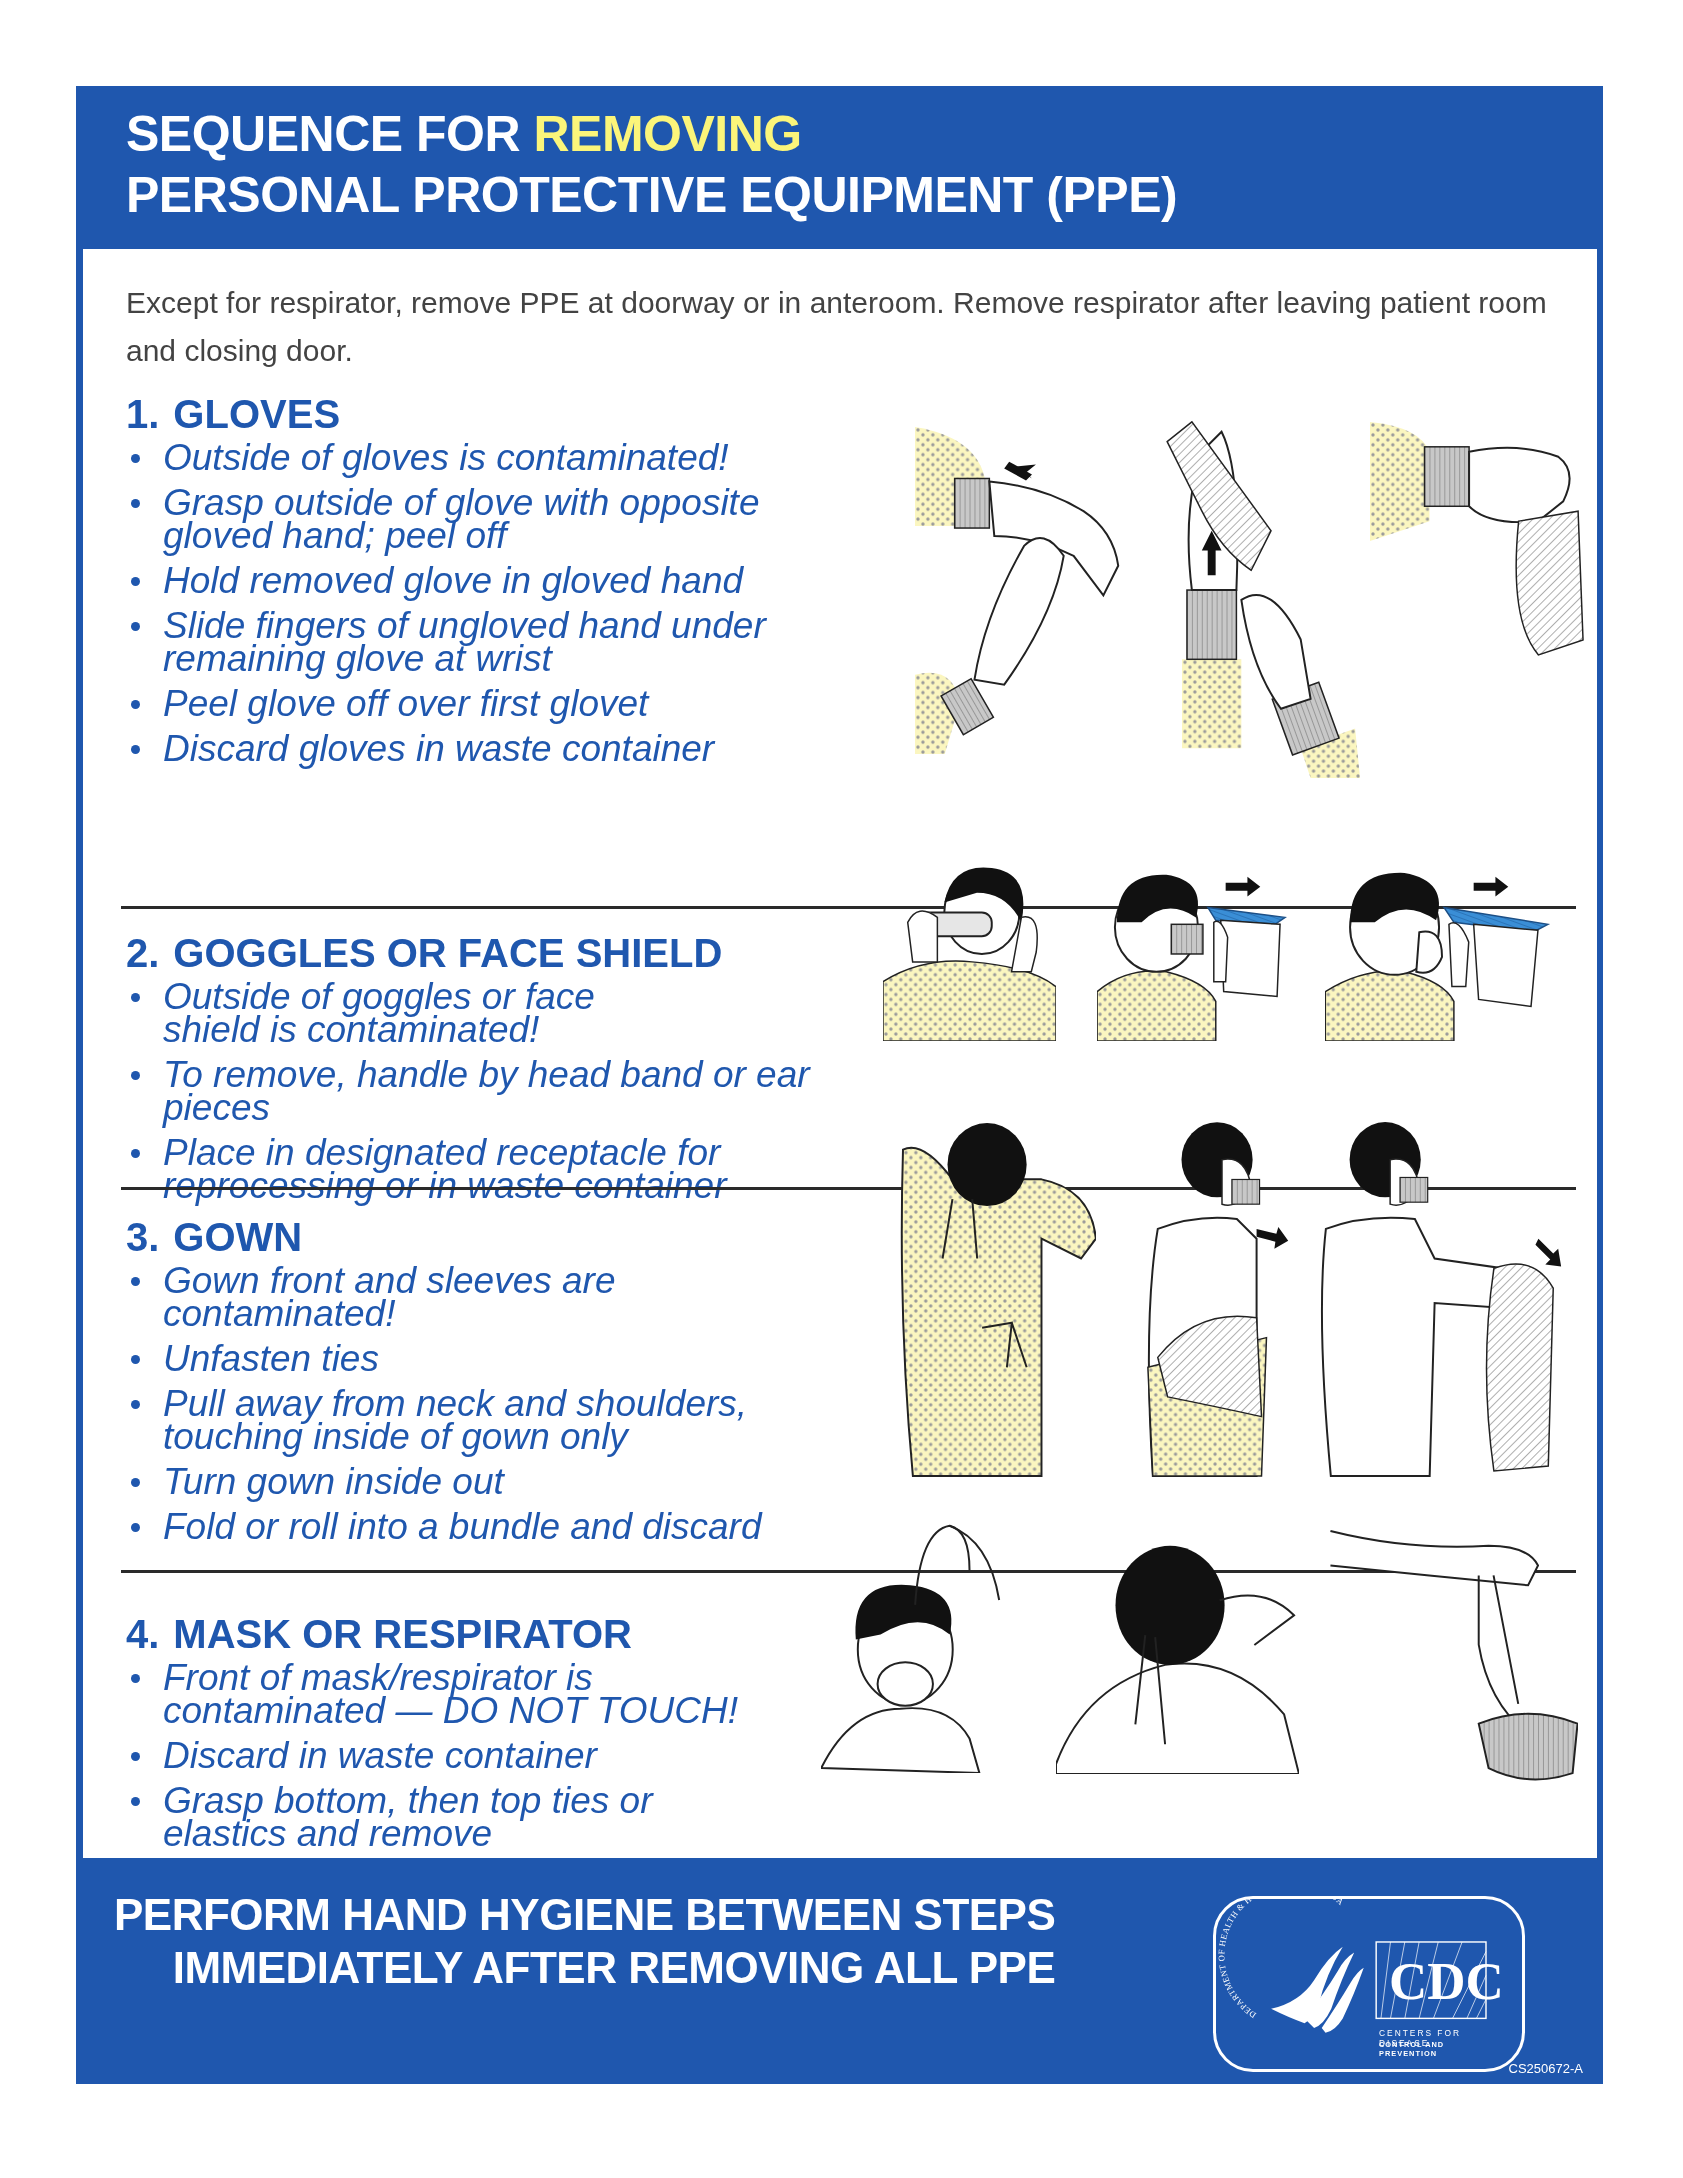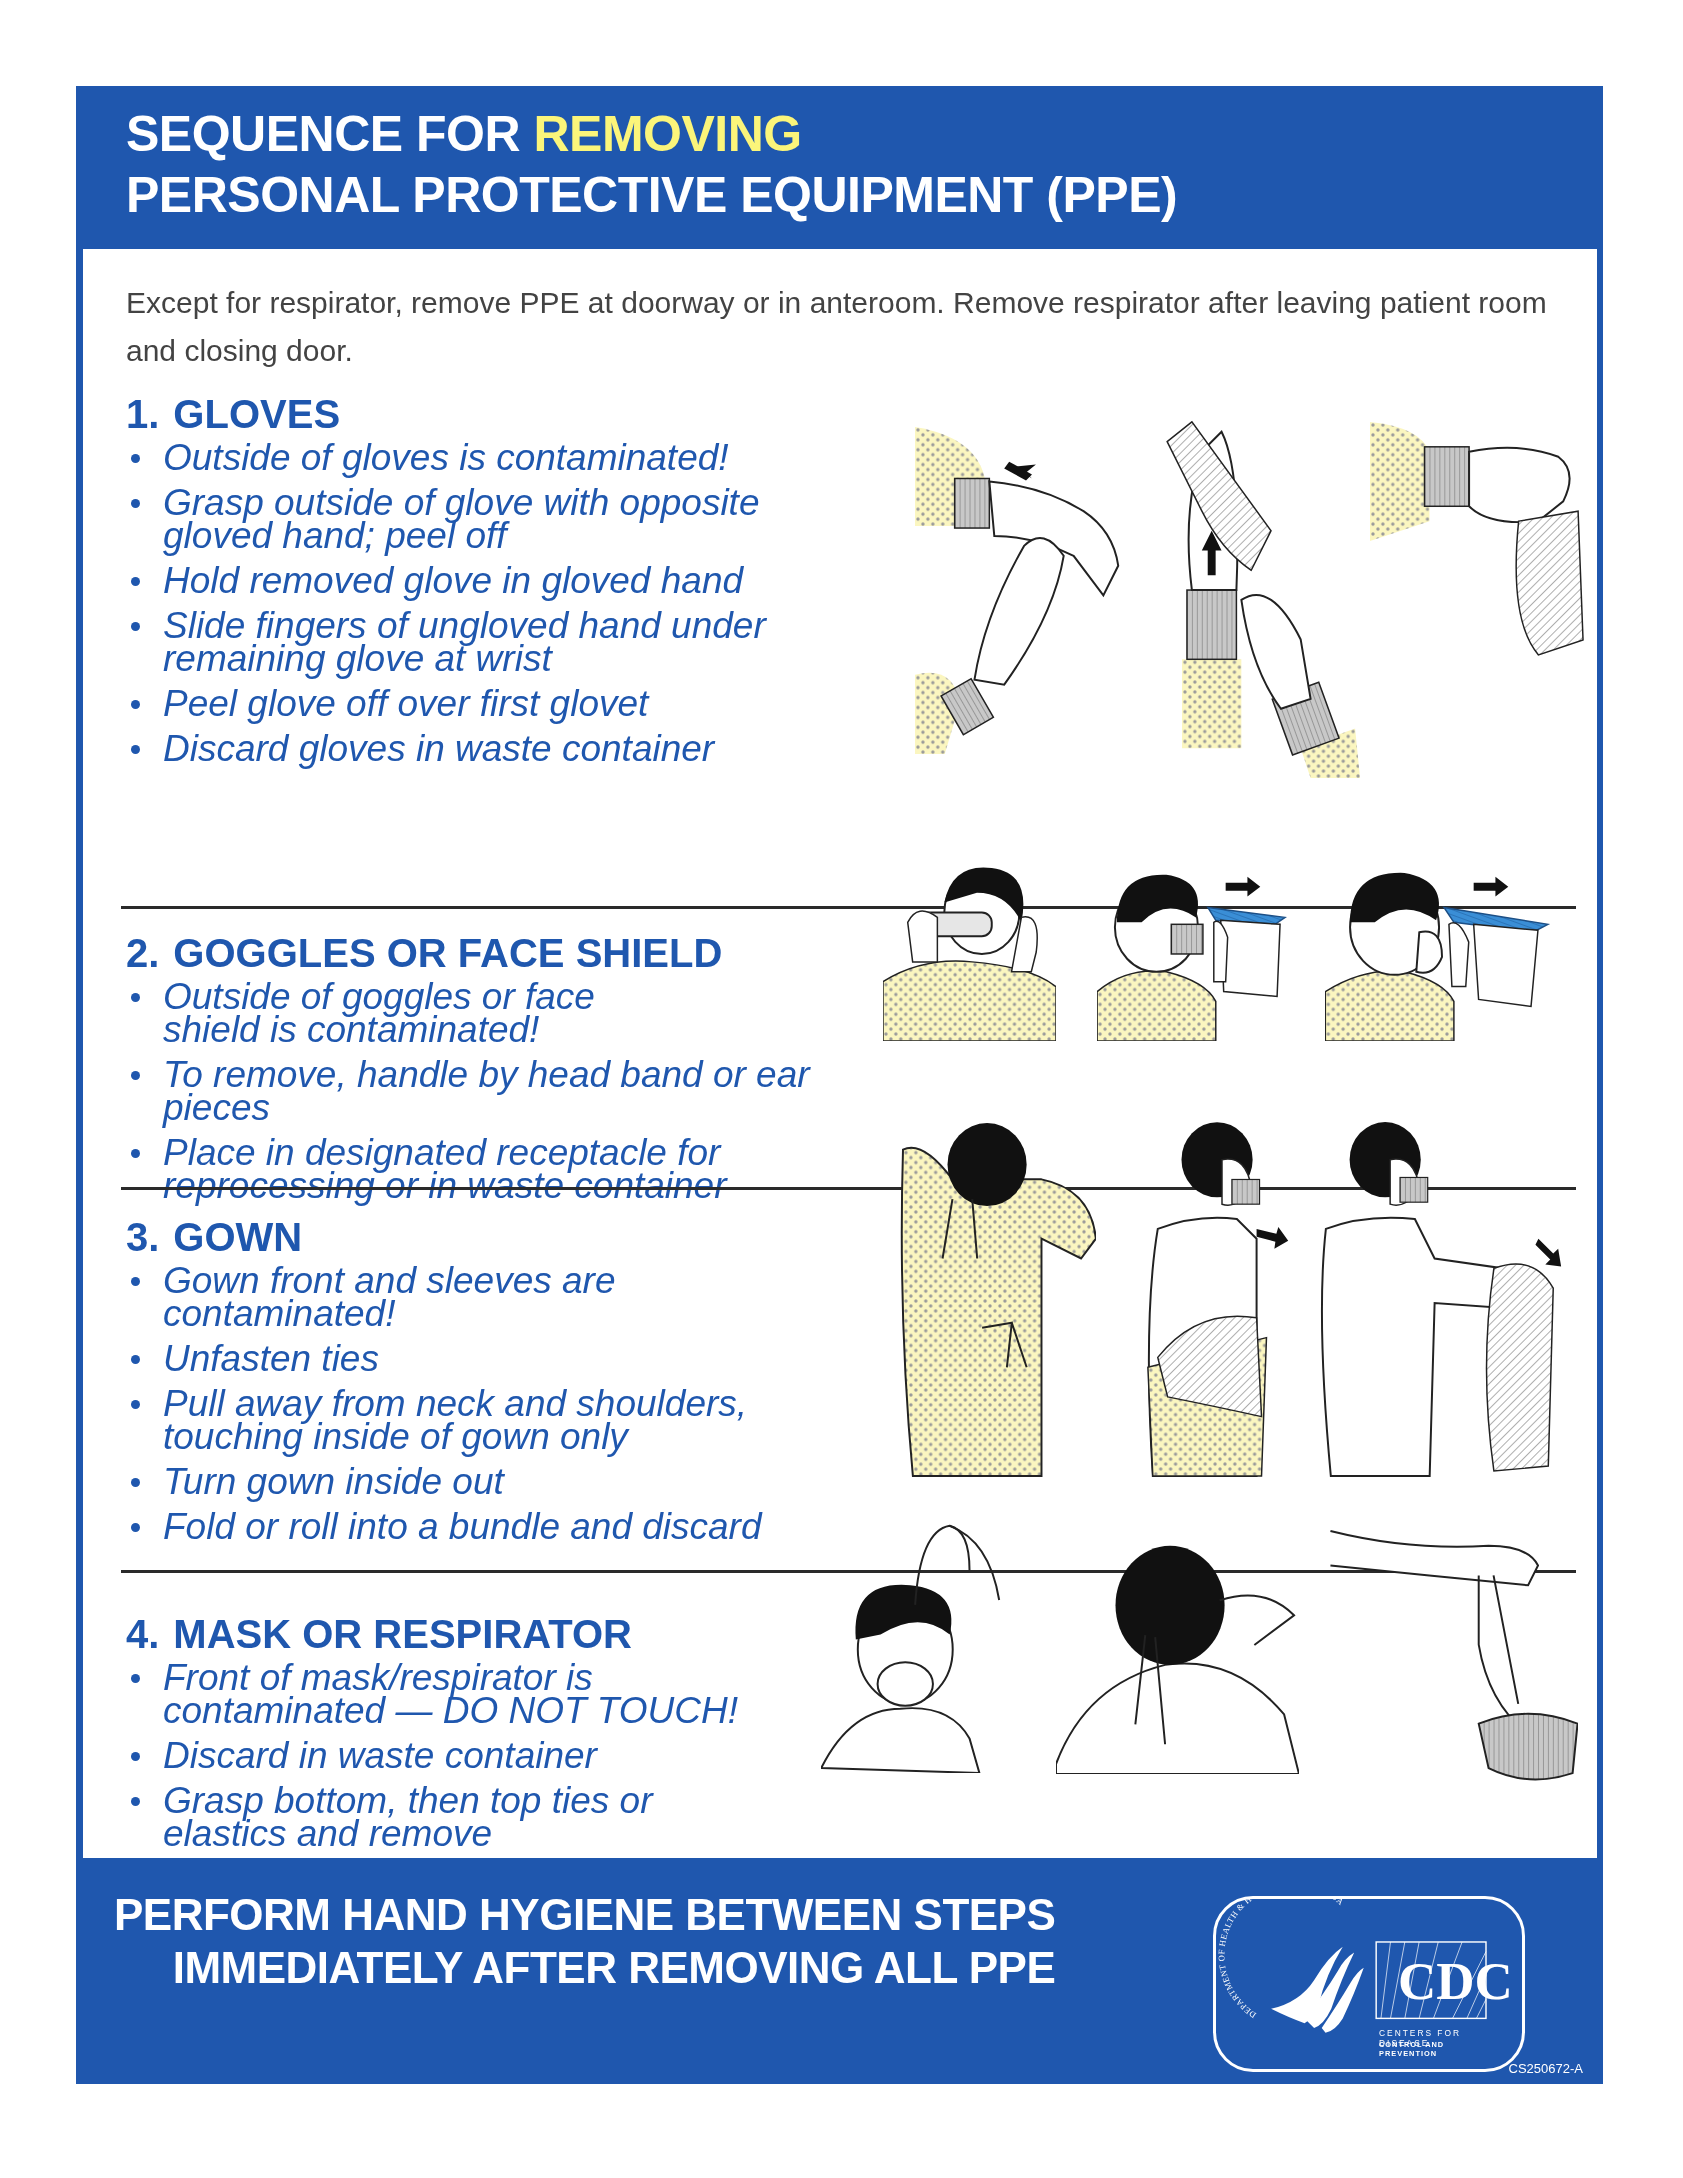--- a/index.html
+++ b/index.html
@@ -252,20 +252,20 @@
           <line x1="180" y1="45" x2="170" y2="125"></line>
             <line x1="195" y1="45" x2="180" y2="125"></line>
           <line x1="210" y1="45" x2="195" y2="125"></line>
             <line x1="230" y1="45" x2="210" y2="125"></line>
           <line x1="255" y1="45" x2="225" y2="125"></line>
             <line x1="280" y1="55" x2="245" y2="125"></line>
           <line x1="280" y1="80" x2="260" y2="125"></line>
             <line x1="280" y1="105" x2="270" y2="125"></line>
         </g>
       </svg>
-      <div style="position:absolute;left:182px;top:51px;width:107px;text-align:center;color:#fff;font-family:'Liberation Serif',serif;font-weight:bold;font-size:53px;line-height:63px;">CDC</div>
+      <div style="position:absolute;left:173px;top:51px;width:107px;text-align:center;color:#fff;font-family:'Liberation Serif',serif;font-weight:bold;font-size:53px;line-height:63px;">CDC</div>
       <div style="position:absolute;left:163px;top:129px;width:117px;color:#fff;font-size:8.4px;font-weight:normal;letter-spacing:2px;">CENTERS FOR DISEASE</div>
       <div style="position:absolute;left:163px;top:141px;width:124px;color:#fff;font-size:7.4px;font-weight:bold;letter-spacing:1px;">CONTROL AND PREVENTION</div>
     </div>
     <div class="code">CS250672-A</div>
   </div>
 </div>
 
 
 </body></html>

